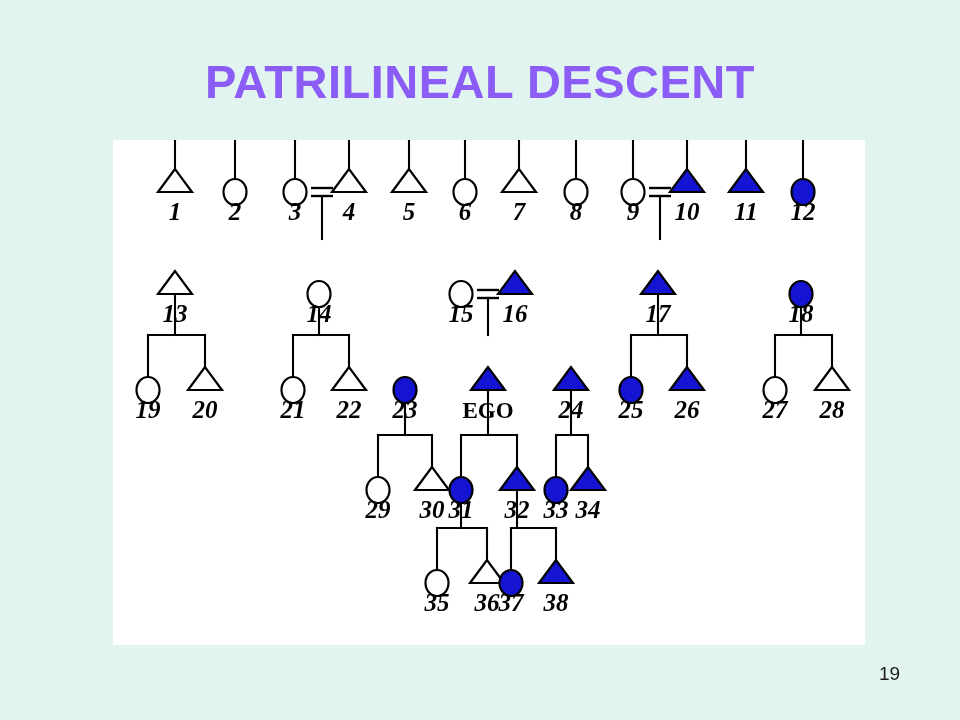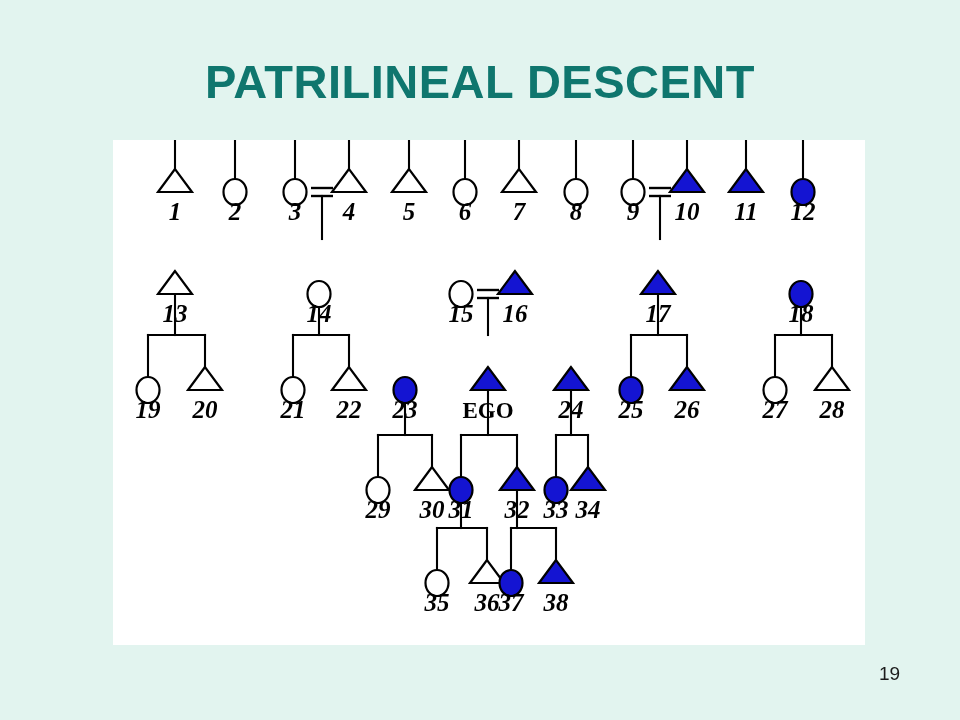--- a/index.html
+++ b/index.html
@@ -23,21 +23,21 @@
   #slide-title {
     position: absolute;
     left: 0;
     top: 57px;
     width: 960px;
     text-align: center;
     font-family: "Liberation Sans", sans-serif;
     font-weight: bold;
     font-size: 47px;
     letter-spacing: 0.5px;
-    color: #0f766e;
+    color: #8b5cf6;
     line-height: 1.05;
   }
   #diagram-panel {
     position: absolute;
     left: 113px;
     top: 140px;
     width: 752px;
     height: 505px;
     background: #ffffff;
   }

